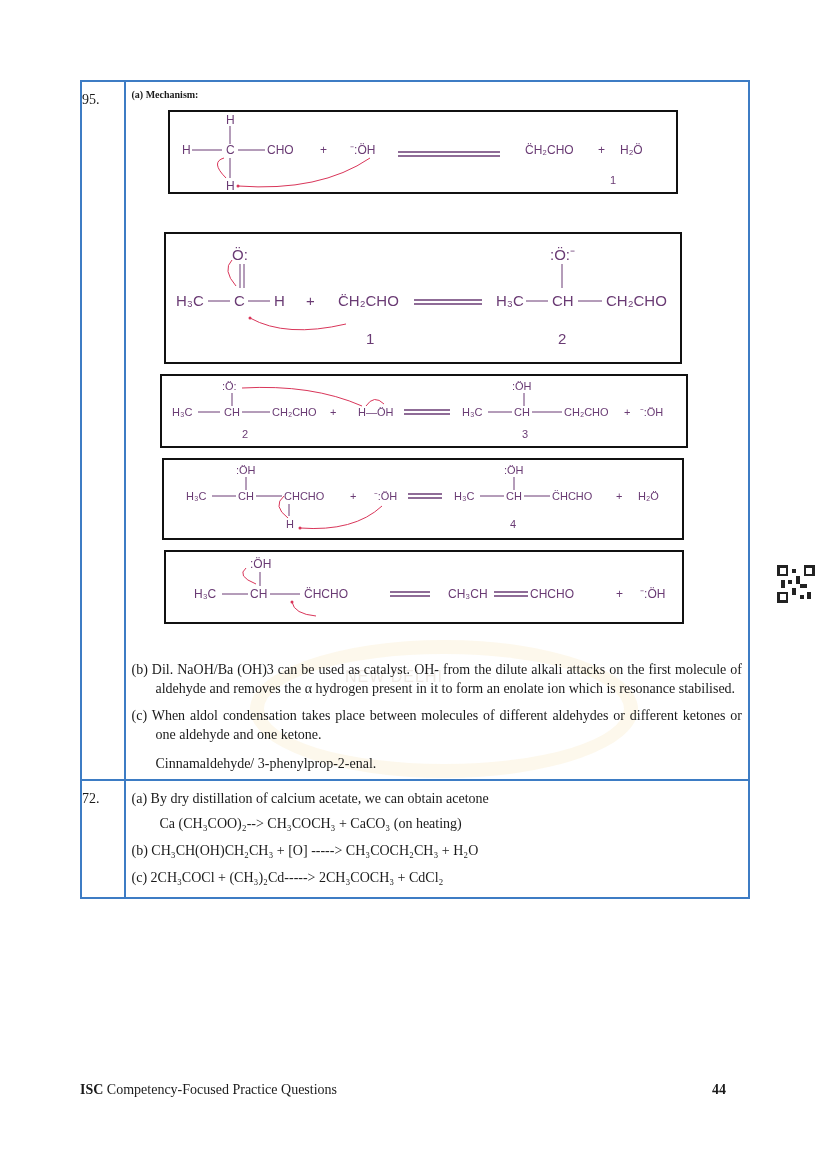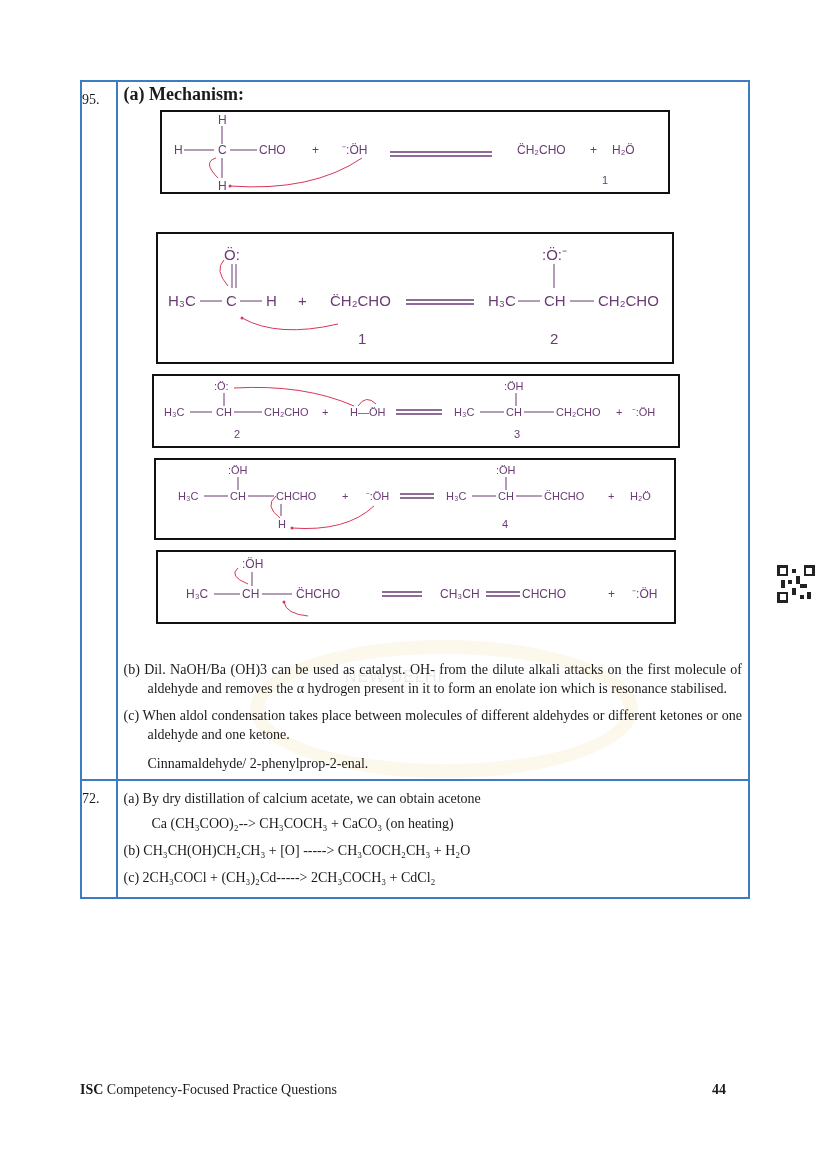--- a/index.html
+++ b/index.html
@@ -6,23 +6,23 @@
   body { width:827px; height:1169px; position:relative; overflow:hidden;
          font-family:"Liberation Serif", "DejaVu Serif", serif; color:#1a1a1a; }
   .watermark { position:absolute; left:250px; top:640px; width:360px; height:110px;
                border-radius:50%; border:14px solid rgba(250,235,200,0.35); }
   .wm-text { position:absolute; left:345px; top:668px; font-family:"Liberation Sans", sans-serif;
              font-weight:normal; font-size:16px; color:rgba(230,220,210,0.6); letter-spacing:1px; }
   table.qa { position:absolute; left:80px; top:80px; width:670px; border-collapse:collapse; }
   table.qa td, table.qa th { border:2px solid #3d7cc4; vertical-align:top; }
   th.qno { width:66px; height:40px; font-weight:normal; font-size:14px; text-align:center; vertical-align:middle; }
   th.ans { font-weight:bold; font-size:16px; text-align:center; vertical-align:middle; }
-  td.num { text-align:right; padding:10px 16px 0 0; font-size:14px;margin-left:32px; }
+  td.num { text-align:right; padding:10px 24px 0 0; font-size:14px;margin-left:32px; }
   td.body { padding:3px 6px 6px 6px; font-size:14px; line-height:19px; }
-  .mech-label { font-weight:bold; font-size:18px; }
+  .mech-label { font-weight:bold; font-size:10px; }
   .rxn { position:relative; border:2px solid #111; margin-left:auto; margin-right:auto;
          font-family:"Liberation Sans", sans-serif; color:#6a3b74; background:#fff; }
   .rxn svg { display:block; }
   .para { margin:0; padding-left:24px; text-indent:-24px; text-align:justify; }
   .para + .para { margin-top:6px; }
   .indent { padding-left:24px; margin-top:8px; }
   .eq { padding-left:28px; margin-top:6px; }
   .line { margin-top:8px; }
   .footer { position:absolute; top:1082px; left:80px; width:662px; font-size:14px; }
   .footer .isc { font-weight:bold; }
@@ -176,21 +176,21 @@
           <text x="474" y="46">⁻:ÖH</text>
           <path d="M90 32 Q 70 24 80 16" stroke="#d9365a" fill="none"></path>
           <path d="M150 64 Q 128 62 126 50" stroke="#d9365a" fill="none"></path>
           <circle cx="126" cy="50" r="1.5" fill="#d9365a"></circle>
         </svg>
       </div>
 
       <div style="height:36px;"></div>
       <p class="para">(b) Dil. NaOH/Ba (OH)3 can be used as catalyst. OH- from the dilute alkali attacks on the first molecule of aldehyde and removes the α hydrogen present in it to form an enolate ion which is resonance stabilised.</p>
       <p class="para" style="margin-top:8px;">(c) When aldol condensation takes place between molecules of different aldehydes or different ketones or one aldehyde and one ketone.</p>
-      <div class="indent" style="margin-top:10px;">Cinnamaldehyde/ 2-phenylprop-2-enal.</div>
+      <div class="indent" style="margin-top:10px;">Cinnamaldehyde/ 3-phenylprop-2-enal.</div>
     </td>
   </tr>
   <tr>
     <td class="num" style="padding-top:10px;">72.</td>
     <td class="body" style="padding-top:8px;padding-bottom:10px;margin-top:22px;">
       <div>(a) By dry distillation of calcium acetate, we can obtain acetone</div>
       <div class="eq">Ca (CH₃COO)₂--&gt; CH₃COCH₃ + CaCO₃ (on heating)</div>
       <div class="line">(b) CH₃CH(OH)CH₂CH₃ + [O] -----&gt; CH₃COCH₂CH₃ + H₂O</div>
       <div class="line">(c) 2CH₃COCl + (CH₃)₂Cd-----&gt; 2CH₃COCH₃ + CdCl₂</div>
     </td>

